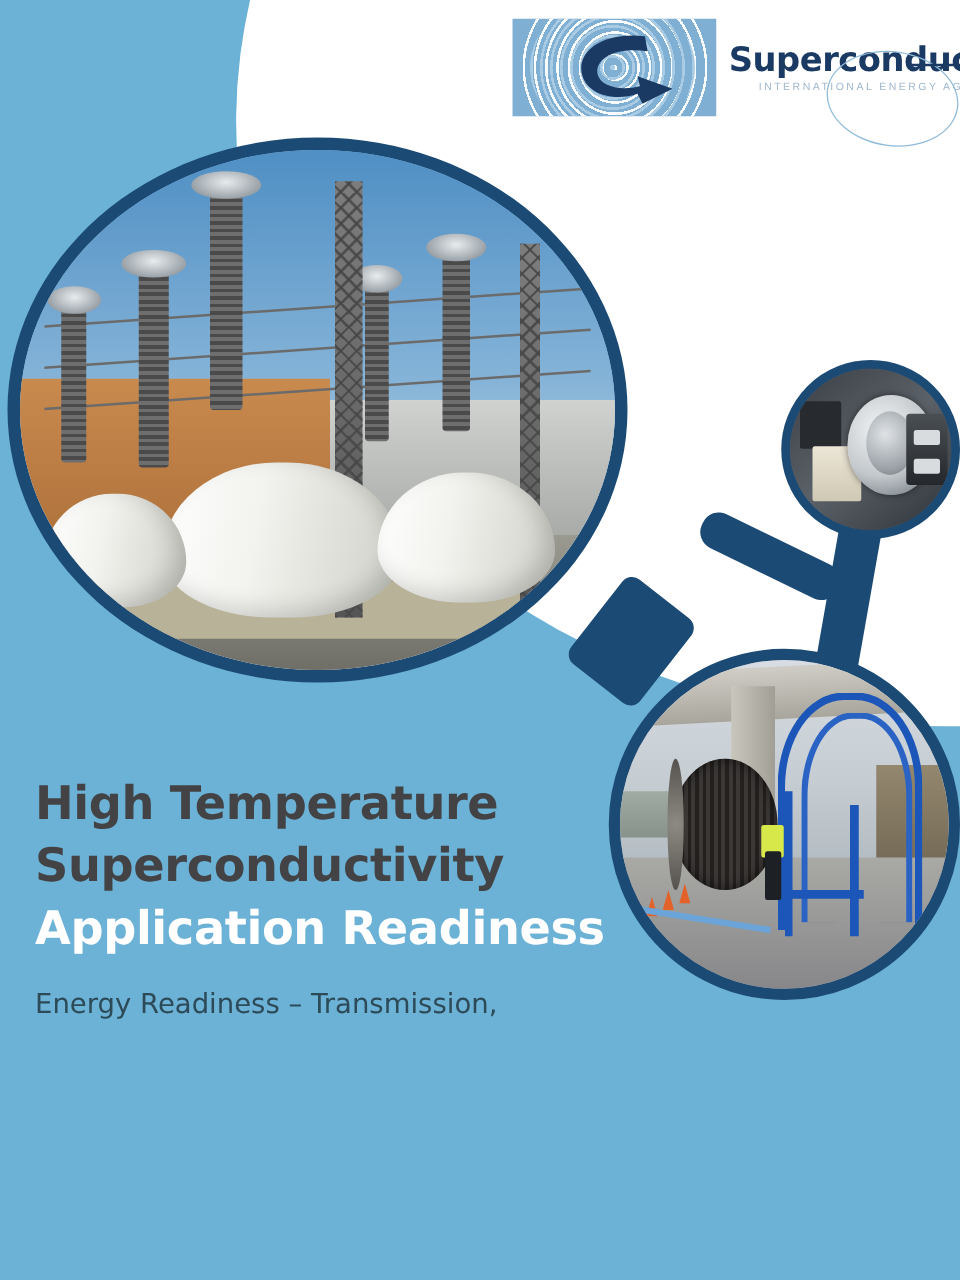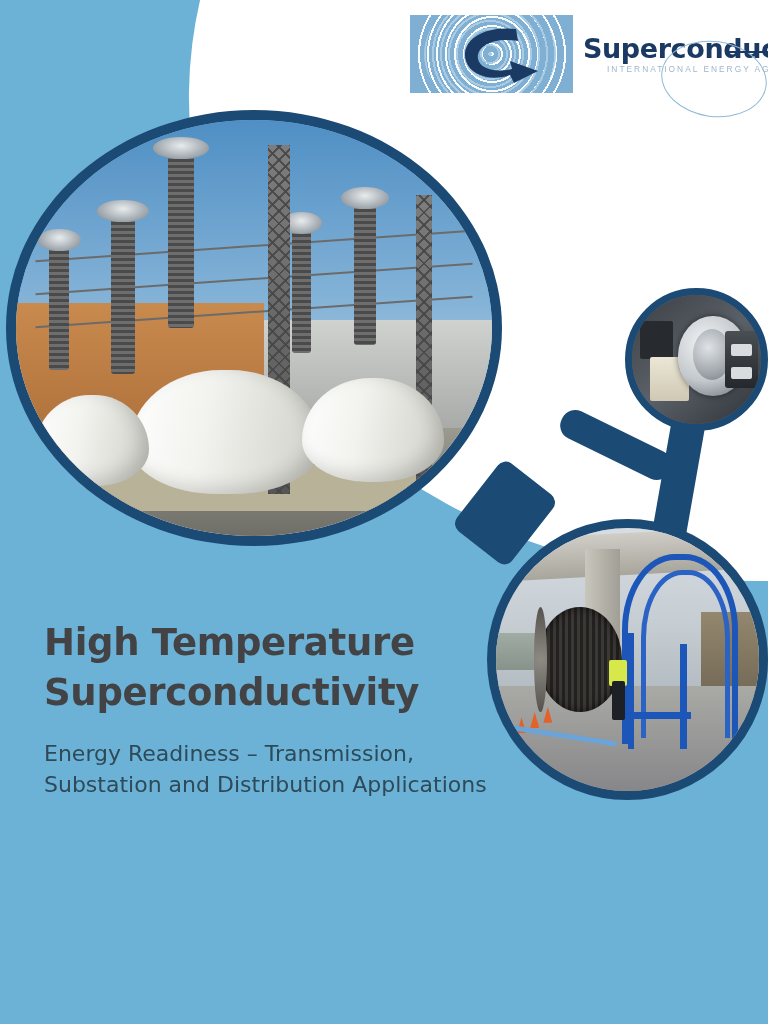--- a/index.html
+++ b/index.html
@@ -383,21 +383,20 @@
     width: 96px; height: 2px;
     background: #1b3a63;
   }
 
   
   .titleblock {
     position: absolute;
     left: 28px;
     top: 618px;
     width: 500px;
-    margin-left: 16px;
   }
   .title-line {
     font-family: "DejaVu Sans", sans-serif;
     font-weight: 700;
     font-size: 37px;
     line-height: 50px;
     letter-spacing: -0.3px;
   }
   .title-dark { color: #434345; }
   .title-white { color: #ffffff; }
@@ -506,21 +505,21 @@
       <div class="logo-ellipse"></div>
       <div class="logo-leader"></div>
       <div class="logo-name">Superconductivity</div>
       <div class="logo-sub">INTERNATIONAL ENERGY AGENCY</div>
     </div>
   </div>
 
   <div class="titleblock">
     <div class="title-line title-dark">High Temperature</div>
     <div class="title-line title-dark">Superconductivity</div>
+    <div class="title-line title-white">Application Readiness</div>
 
     <div class="subtitle">
       <div>Energy Readiness – Transmission,</div>
-      <div>Substation and Distribution Applications</div>
     </div>
 
   </div>
 
 </div>
 
 </body></html>

